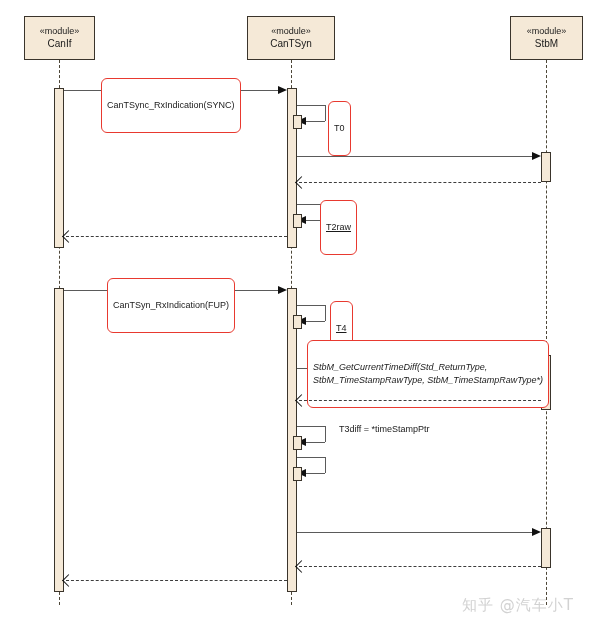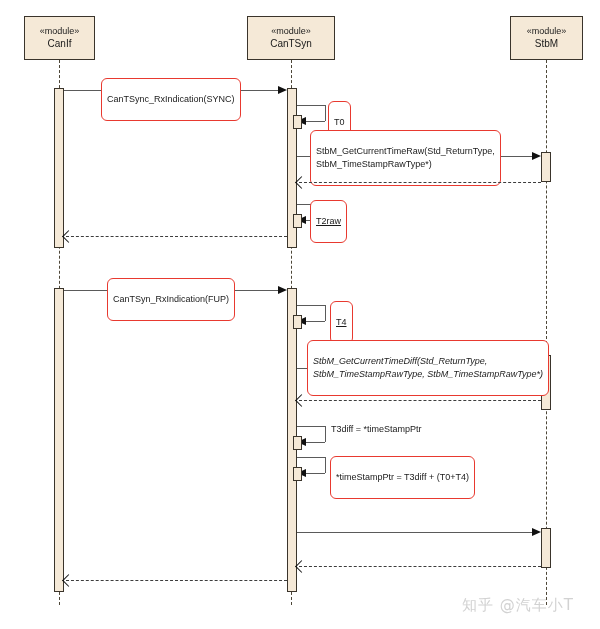--- a/index.html
+++ b/index.html
@@ -97,29 +97,30 @@
 
   
   .label {
     position: absolute;
     box-sizing: border-box;
     font-size: 9px;
     color: #1a1a1a;
     line-height: 1.45;
     white-space: pre;
     background: #ffffff;
-    padding: 14px 5px;
+    padding: 20px 5px;
   }
   .label.boxed {
     border: 1.5px solid #e8392f;
     border-radius: 6px;
   }
   .label.plain {
     background: transparent;
     padding: 0;
+    margin-left: 8px;
   }
 
   
   .watermark {
     position: absolute;
     font-size: 15px;
     color: #d2d2d2;
     letter-spacing: 1px;
     font-family: "DejaVu Sans", sans-serif;
     user-select: none;
@@ -161,32 +162,30 @@
 
   <div class="msg-line" style="left:297px; top:105px; width:28px;"></div>
   <div class="v-line" style="left:325px; top:105px; height:16px;"></div>
   <div class="msg-line" style="left:306px; top:121px; width:19px;"></div>
   <div class="arrow-left" style="left:297px; top:117px;"></div>
   <div class="activation" style="left:293px; top:115px; width:9px; height:14px;"></div>
   <div class="label boxed" style="left:328px; top:101px;">T0</div>
 
   <div class="msg-line" style="left:297px; top:156px; width:235px;"></div>
   <div class="arrow-right" style="left:532px; top:152px;"></div>
-  <div class="label boxed" style="left:310px; top:130px;">StbM_GetCurrentTimeRaw(Std_ReturnType,
-StbM_TimeStampRawType*)</div>
 
   <div class="msg-line dashed" style="left:299px; top:182px; width:242px;"></div>
   <div class="arrow-open-left" style="left:297px; top:178px;"></div>
 
   <div class="msg-line" style="left:297px; top:204px; width:28px;"></div>
   <div class="v-line" style="left:325px; top:204px; height:16px;"></div>
   <div class="msg-line" style="left:306px; top:220px; width:19px;"></div>
   <div class="arrow-left" style="left:297px; top:216px;"></div>
   <div class="activation" style="left:293px; top:214px; width:9px; height:14px;"></div>
-  <div class="label boxed" style="left:310px; top:200px;text-decoration:underline;">T2raw</div>
+  <div class="label boxed" style="left:320px; top:200px;text-decoration:underline;">T2raw</div>
 
   <div class="msg-line dashed" style="left:66px; top:236px; width:221px;"></div>
   <div class="arrow-open-left" style="left:64px; top:232px;"></div>
 
   <div class="activation" style="left:54px; top:288px; width:10px; height:304px;"></div>
 
   <div class="activation" style="left:287px; top:288px; width:10px; height:304px;"></div>
 
   <div class="activation" style="left:541px; top:355px; width:10px; height:55px;"></div>
 
@@ -216,21 +215,20 @@
   <div class="msg-line" style="left:306px; top:442px; width:19px;"></div>
   <div class="arrow-left" style="left:297px; top:438px;"></div>
   <div class="activation" style="left:293px; top:436px; width:9px; height:14px;"></div>
   <div class="label plain" style="left:331px; top:423px;">T3diff = *timeStampPtr</div>
 
   <div class="msg-line" style="left:297px; top:457px; width:28px;"></div>
   <div class="v-line" style="left:325px; top:457px; height:16px;"></div>
   <div class="msg-line" style="left:306px; top:473px; width:19px;"></div>
   <div class="arrow-left" style="left:297px; top:469px;"></div>
   <div class="activation" style="left:293px; top:467px; width:9px; height:14px;"></div>
-  <div class="label boxed" style="left:330px; top:456px;">*timeStampPtr = T3diff + (T0+T4)</div>
 
   <div class="msg-line" style="left:297px; top:532px; width:235px;"></div>
   <div class="arrow-right" style="left:532px; top:528px;"></div>
 
   <div class="msg-line dashed" style="left:299px; top:566px; width:242px;"></div>
   <div class="arrow-open-left" style="left:297px; top:562px;"></div>
 
   <div class="msg-line dashed" style="left:66px; top:580px; width:221px;"></div>
   <div class="arrow-open-left" style="left:64px; top:576px;"></div>
 

